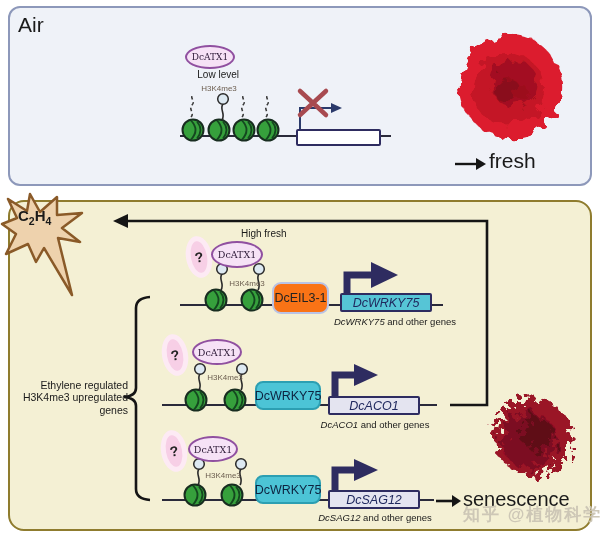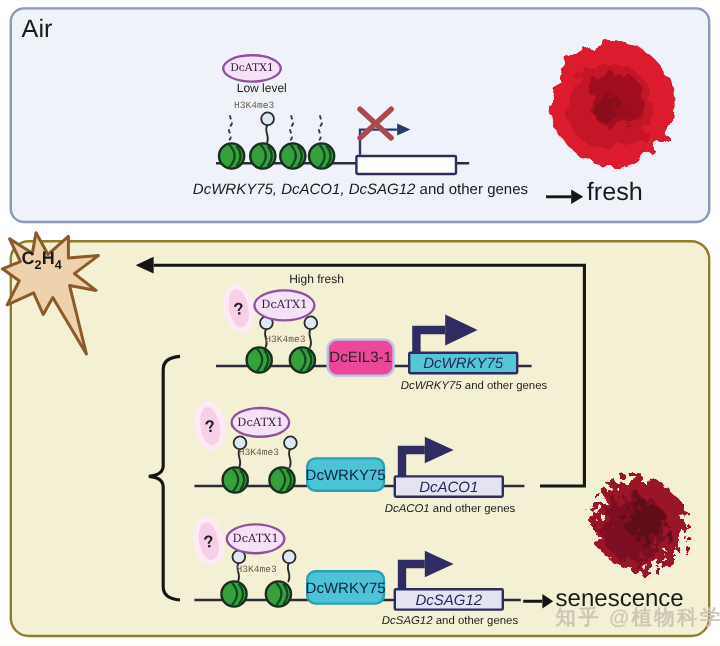--- a/index.html
+++ b/index.html
@@ -10,21 +10,21 @@
   #art{position:absolute;left:0;top:0;width:600px;height:538px;pointer-events:none;}
   .layer{position:absolute;inset:0;pointer-events:none;}
   .lbl{position:absolute;color:#1a1a1a;white-space:nowrap;}
   .ctr{text-align:right;white-space:normal;}
   .ellipse{position:absolute;box-sizing:border-box;border:2.5px solid #9050a0;background:#f6e2f6;border-radius:50%;display:flex;align-items:center;justify-content:center;font-family:"DejaVu Serif",serif;color:#33203d;}
   .qblob{position:absolute;box-sizing:border-box;background:#f7cfe6;border:5px solid #fdeaf4;border-radius:50%;display:flex;align-items:center;justify-content:center;font-size:14px;font-weight:bold;color:#222;transform:rotate(-10deg);}
   .genebox{position:absolute;box-sizing:border-box;border:2px solid #2e2c60;display:flex;align-items:center;justify-content:center;font-style:italic;font-size:12.5px;color:#20295e;border-radius:2px;}
   .tfbox{position:absolute;box-sizing:border-box;background:#4cc4d6;border:2.5px solid #2c9fb2;border-radius:8px;display:flex;align-items:center;justify-content:center;font-size:12.5px;color:#0d2340;}
   .caption{position:absolute;font-size:9.5px;color:#1a1a1a;text-align:center;}
   .caption i, .topcap i{font-style:italic;}
-  .mark{position:absolute;font-size:8px;color:#6b5d4f;font-family:Liberation Mono, monospace;}
+  .mark{position:absolute;font-size:8px;color:#6b5d4f;text-align:center;}
   sub{font-size:70%;}
   #watermark{position:absolute;left:452px;top:503px;font-size:17px;letter-spacing:2px;color:rgba(202,196,180,0.95);font-weight:bold;white-space:nowrap;margin-left:11px;}
 </style>
 </head>
 <body>
 
 <div id="stage">
 
   <div id="air-panel" class="panel"></div>
   <div id="eth-panel" class="panel"></div>
@@ -129,38 +129,42 @@
     <div class="lbl" style="left:18px;top:13px;font-size:21px;">Air</div>
 
     <div class="ellipse" style="left:185px;top:45px;width:50px;height:24px;font-size:9px;">
       <span>DcATX1</span>
     </div>
     <div class="lbl ctr" style="left:181px;top:69px;width:58px;font-size:10px;">Low level</div>
     <div class="mark" style="left:195px;top:84px;width:48px;">H3K4me3</div>
 
     <div class="genebox" style="left:296px;top:129px;width:85px;height:17px;background:#ffffff;"></div>
 
-    <div class="lbl ctr topcap" style="left:140px;top:151px;width:300px;font-size:12.5px;"><i>DcWRKY75, DcACO1, DcSAG12</i><span> and other genes</span></div>
 
     <div class="lbl" style="left:489px;top:149px;font-size:21px;">fresh</div>
   </div>
 
   <div class="layer">
     <div class="lbl" style="left:18px;top:207px;font-size:15px;font-weight:bold;"><span>C</span><sub>2</sub><span>H</span><sub>4</sub></div>
 
+    <div class="lbl ctr" style="left:10px;top:379px;width:118px;font-size:10.5px;line-height:1.18;">
+      <span style="display:block;">Ethylene regulated</span>
+      <span style="display:block;">H3K4me3 upregulated</span>
+      <span style="display:block;">genes</span>
+    </div>
 
     <div class="qblob" style="left:186px;top:236px;width:26px;height:42px;">
         <span>?</span>
       </div>
     <div class="ellipse" style="left:211px;top:241px;width:52px;height:27px;font-size:9.5px;">
         <span>DcATX1</span>
       </div>
     <div class="lbl" style="left:241px;top:228px;font-size:10px;">High fresh</div>
     <div class="mark" style="left:221px;top:279px;width:52px;">H3K4me3</div>
-    <div class="tfbox" style="left:272px;top:282px;width:57px;height:32px;background:#ec4899;border:2px solid #b9c3e6;color:#222;border-radius:9px;text-align:center;">
+    <div class="tfbox" style="left:272px;top:282px;width:57px;height:32px;background:#f97316;border:2px solid #b9c3e6;color:#222;border-radius:9px;text-align:center;">
         <span>DcEIL3-1</span>
       </div>
     <div class="genebox" style="left:340px;top:293px;width:92px;height:19px;background:#56c5d6;">
         <span>DcWRKY75</span>
       </div>
     <div class="caption" style="left:326px;top:316px;width:138px;"><i>DcWRKY75</i><span> and other genes</span></div>
 
     <div class="qblob" style="left:162px;top:334px;width:26px;height:42px;">
         <span>?</span>
       </div>

